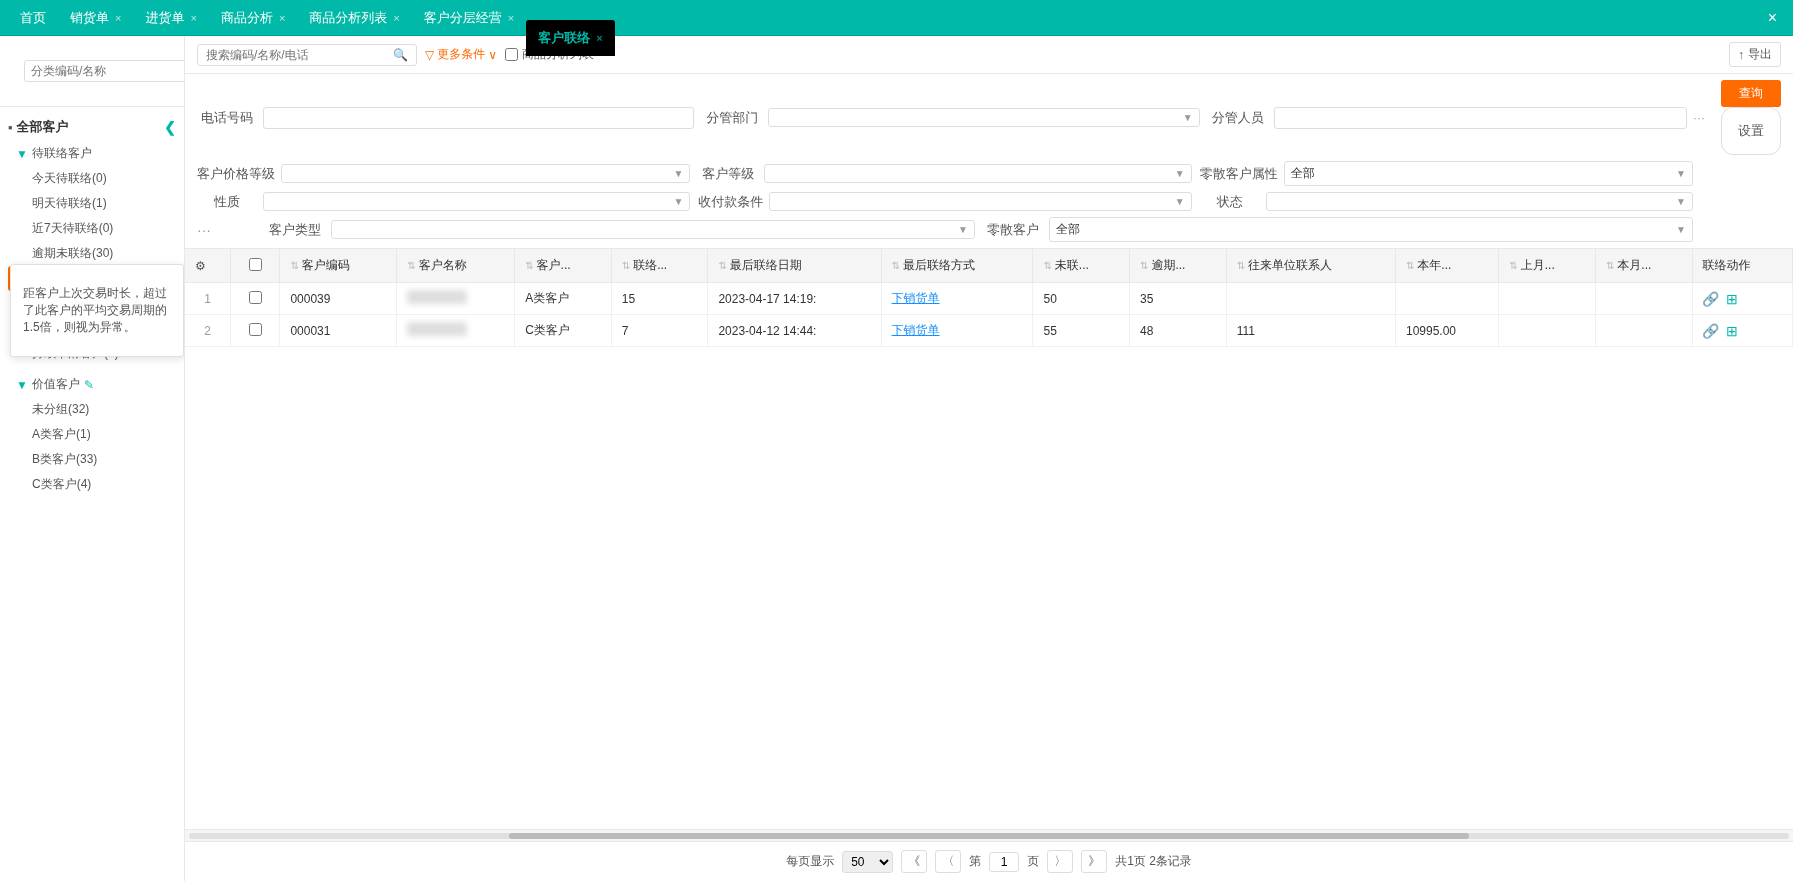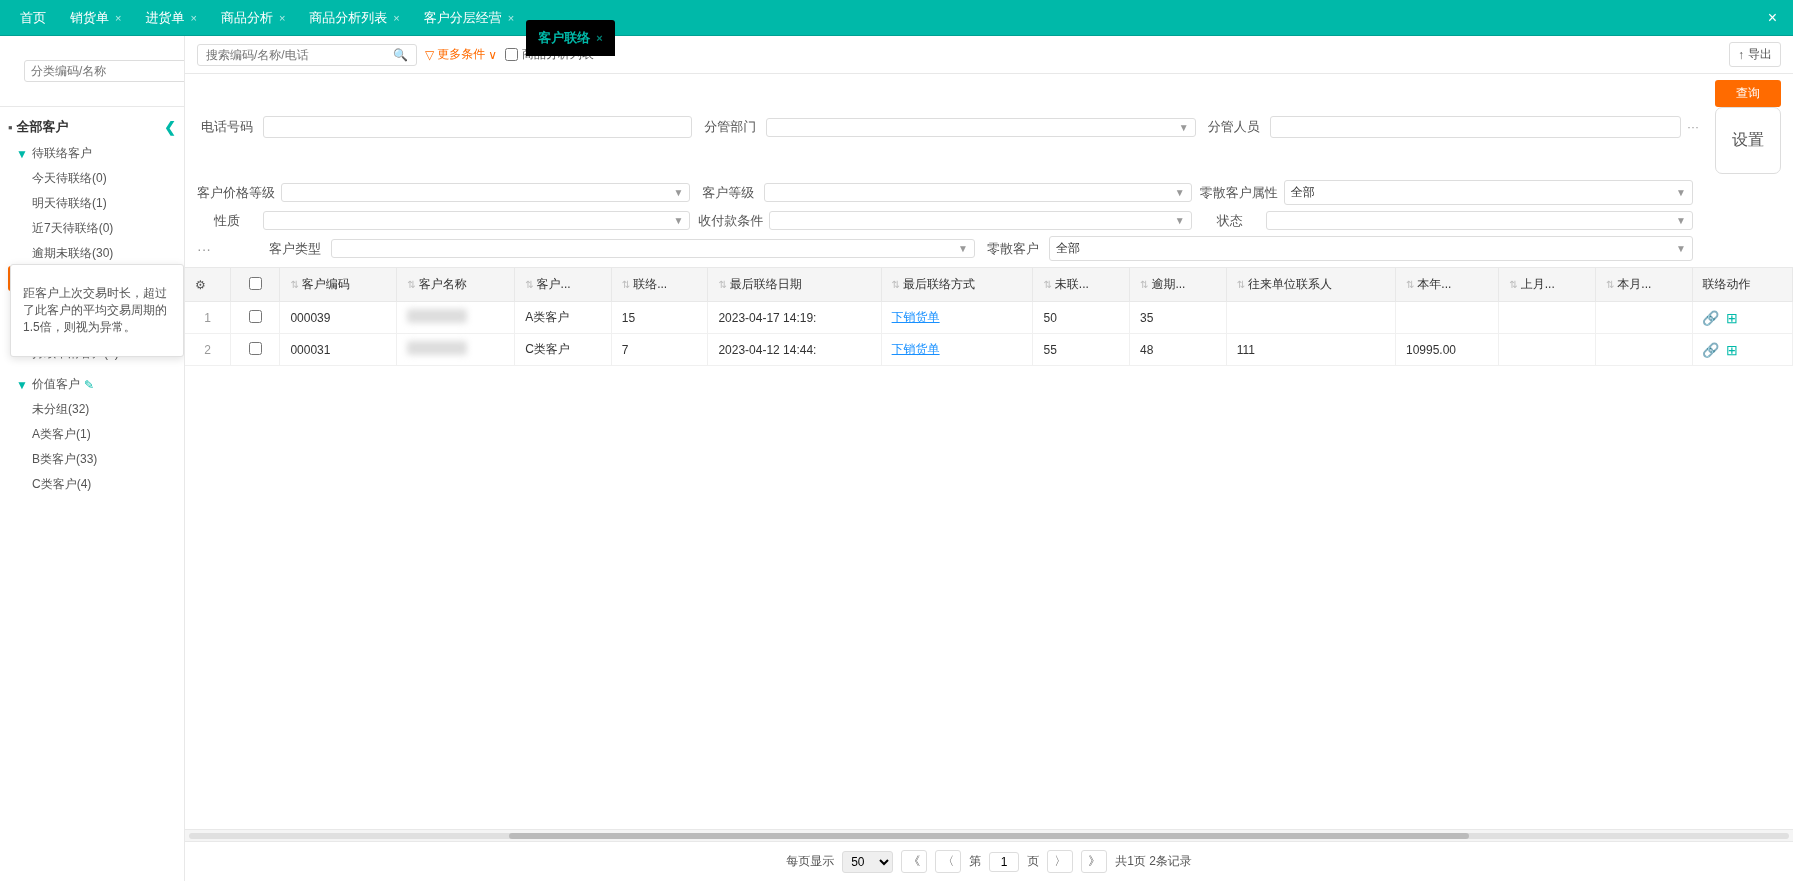--- a/index.html
+++ b/index.html
@@ -115,22 +115,22 @@
     .filter-input {
       flex: 1; border: 1px solid #ddd; border-radius: 3px; padding: 3px 8px;
       font-size: 12px; outline: none; color: #333;
     }
     .filter-dots { color: #999; cursor: pointer; }
     .query-btn {
       background: #ff6b00; color: #fff; border: none; border-radius: 3px;
       padding: 5px 16px; font-size: 12px; cursor: pointer;
     }
     .settings-btn {
-      background: #fff; color: #555; border: 1px solid #ddd; border-radius: 7px;
-      padding: 22px 16px; font-size: 16px; cursor: pointer;
+      background: #fff; color: #555; border: 1px solid #ddd; border-radius: 12px;
+      padding: 14px 16px; font-size: 13px; cursor: pointer;
     }
     .right-btns { display: flex; flex-direction: column; padding-left: 8px; }
 
     
     .table-area { flex: 1; overflow: auto; background: #fff; margin: 0; }
     table { width: 100%; border-collapse: collapse; font-size: 12px; }
     thead tr { background: #f5f5f5; border-bottom: 1px solid #e8e8e8; }
     thead th {
       padding: 8px 10px; text-align: left; color: #333; font-weight: normal;
       border-right: 1px solid #e8e8e8; white-space: nowrap; position: sticky; top: 0;

